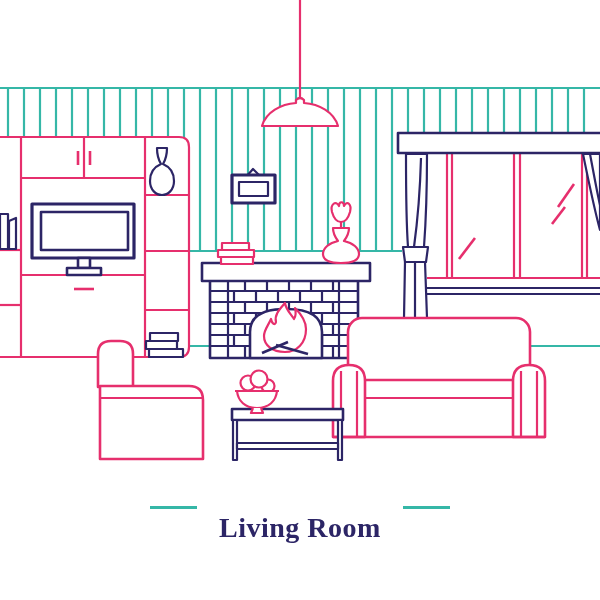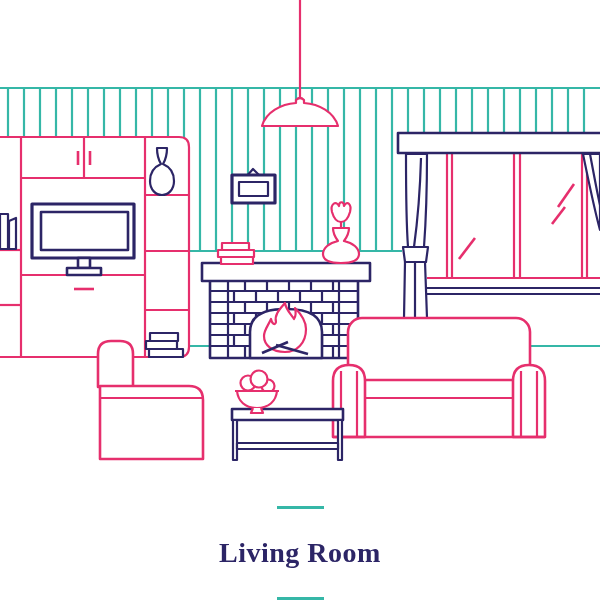--- a/index.html
+++ b/index.html
@@ -5,22 +5,22 @@
   html,body{margin:0;padding:0;}
   body{width:600px;height:600px;background:var(--bg,#fff);position:relative;overflow:hidden;
        font-family:"Liberation Sans",sans-serif;}
   .stage{position:absolute;inset:0;}
   svg{display:block;}
   
   .sp{stroke:var(--pink);}  .sn{stroke:var(--navy);}  .st{stroke:var(--teal);}
   .fw{fill:var(--bg);}      .fn{fill:none;}
   .w1{stroke-width:2.2;} .w2{stroke-width:2.6;} .w3{stroke-width:3.2;}
   svg *{stroke-linecap:butt;stroke-linejoin:round;}
-  .footer{position:absolute;left:0;right:0;top:506px;display:flex;align-items:center;
-          justify-content:center;gap:22px;flex-direction:column;}
+  .footer{position:absolute;left:0;right:0;top:506px;display:flex;
+          justify-content:center;gap:22px;}
   .dash{width:47px;height:3px;background:var(--teal);}
   .title{font-family:"Liberation Serif",serif;font-weight:700;font-size:28px;
          letter-spacing:.5px;color:var(--navy);line-height:44px;white-space:nowrap;}
 </style>
 </head>
 <body>
 
 <div class="stage">
 <svg width="600" height="600" viewBox="0 0 600 600">
 

